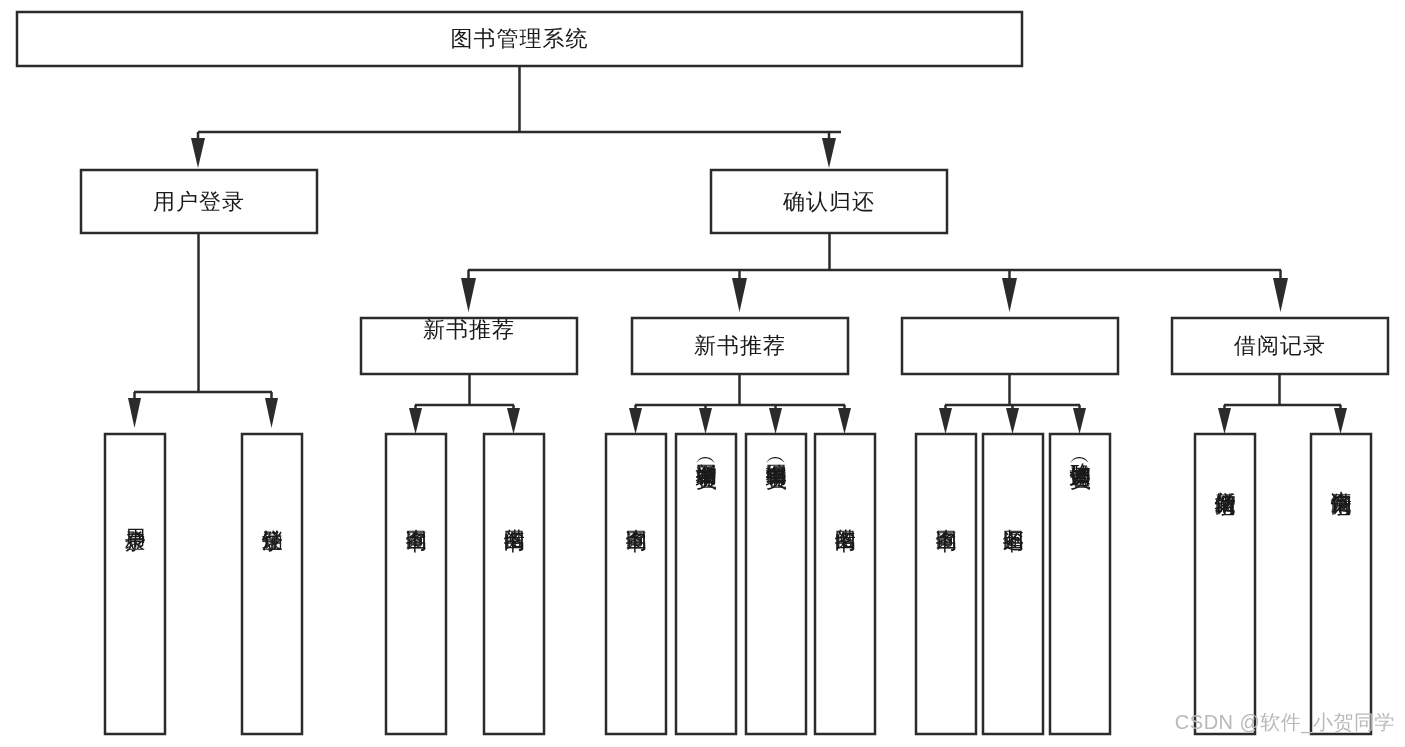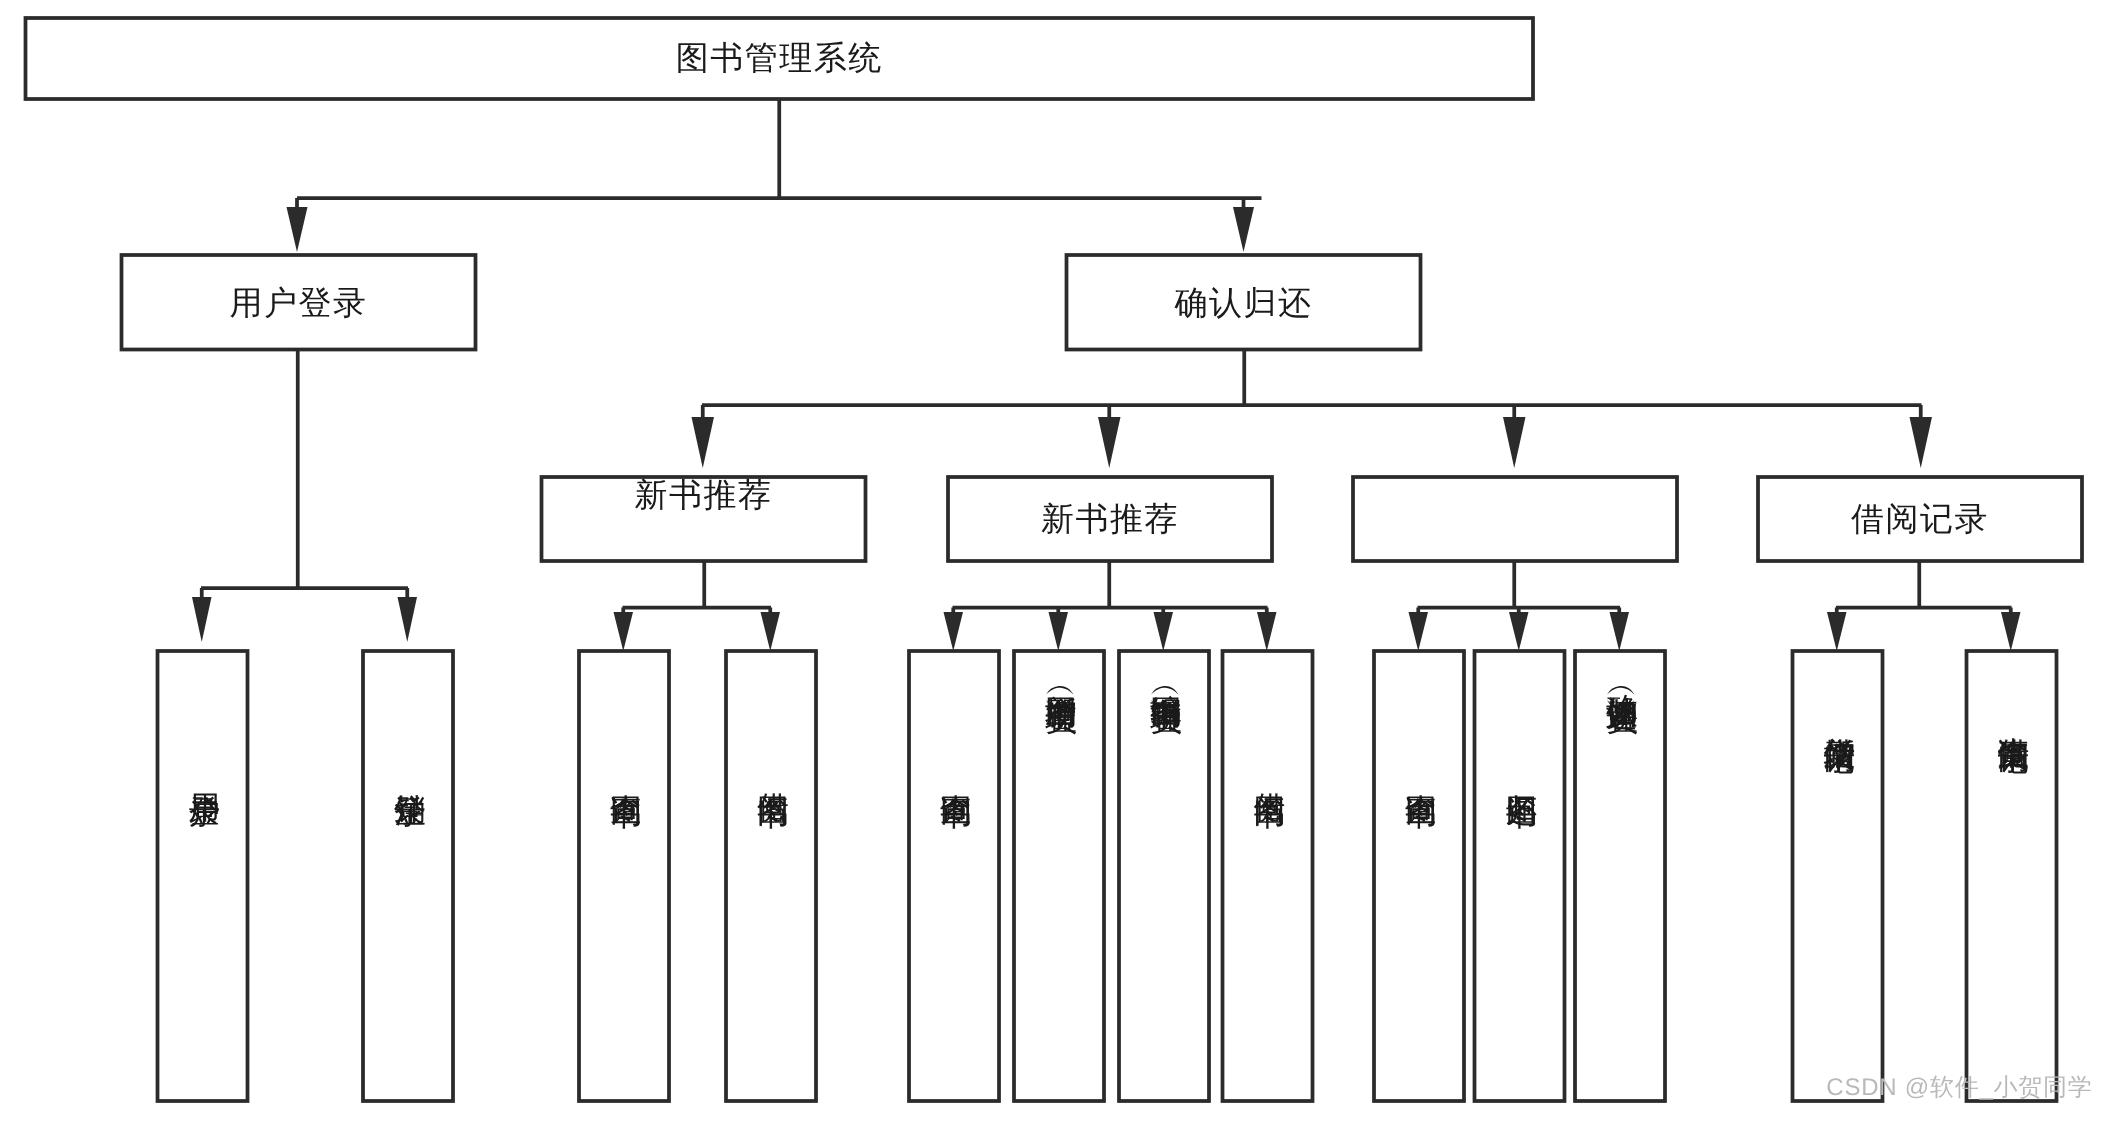--- a/index.html
+++ b/index.html
@@ -71,21 +71,21 @@
     font-size: 22px;
     color: #1a1a1a;
     letter-spacing: 1px;
     white-space: nowrap;
   }
   #watermark {
     position: absolute;
     right: 10px;
     bottom: 6px;
     font-family: "Liberation Sans", "DejaVu Sans", sans-serif;
-    font-size: 16px;
+    font-size: 20px;
     color: #b9b9b9;
     letter-spacing: 0.5px;
     white-space: nowrap;
     pointer-events: none;
   }
 </style>
 </head>
 <body>
 
 <div id="diagram-root">

